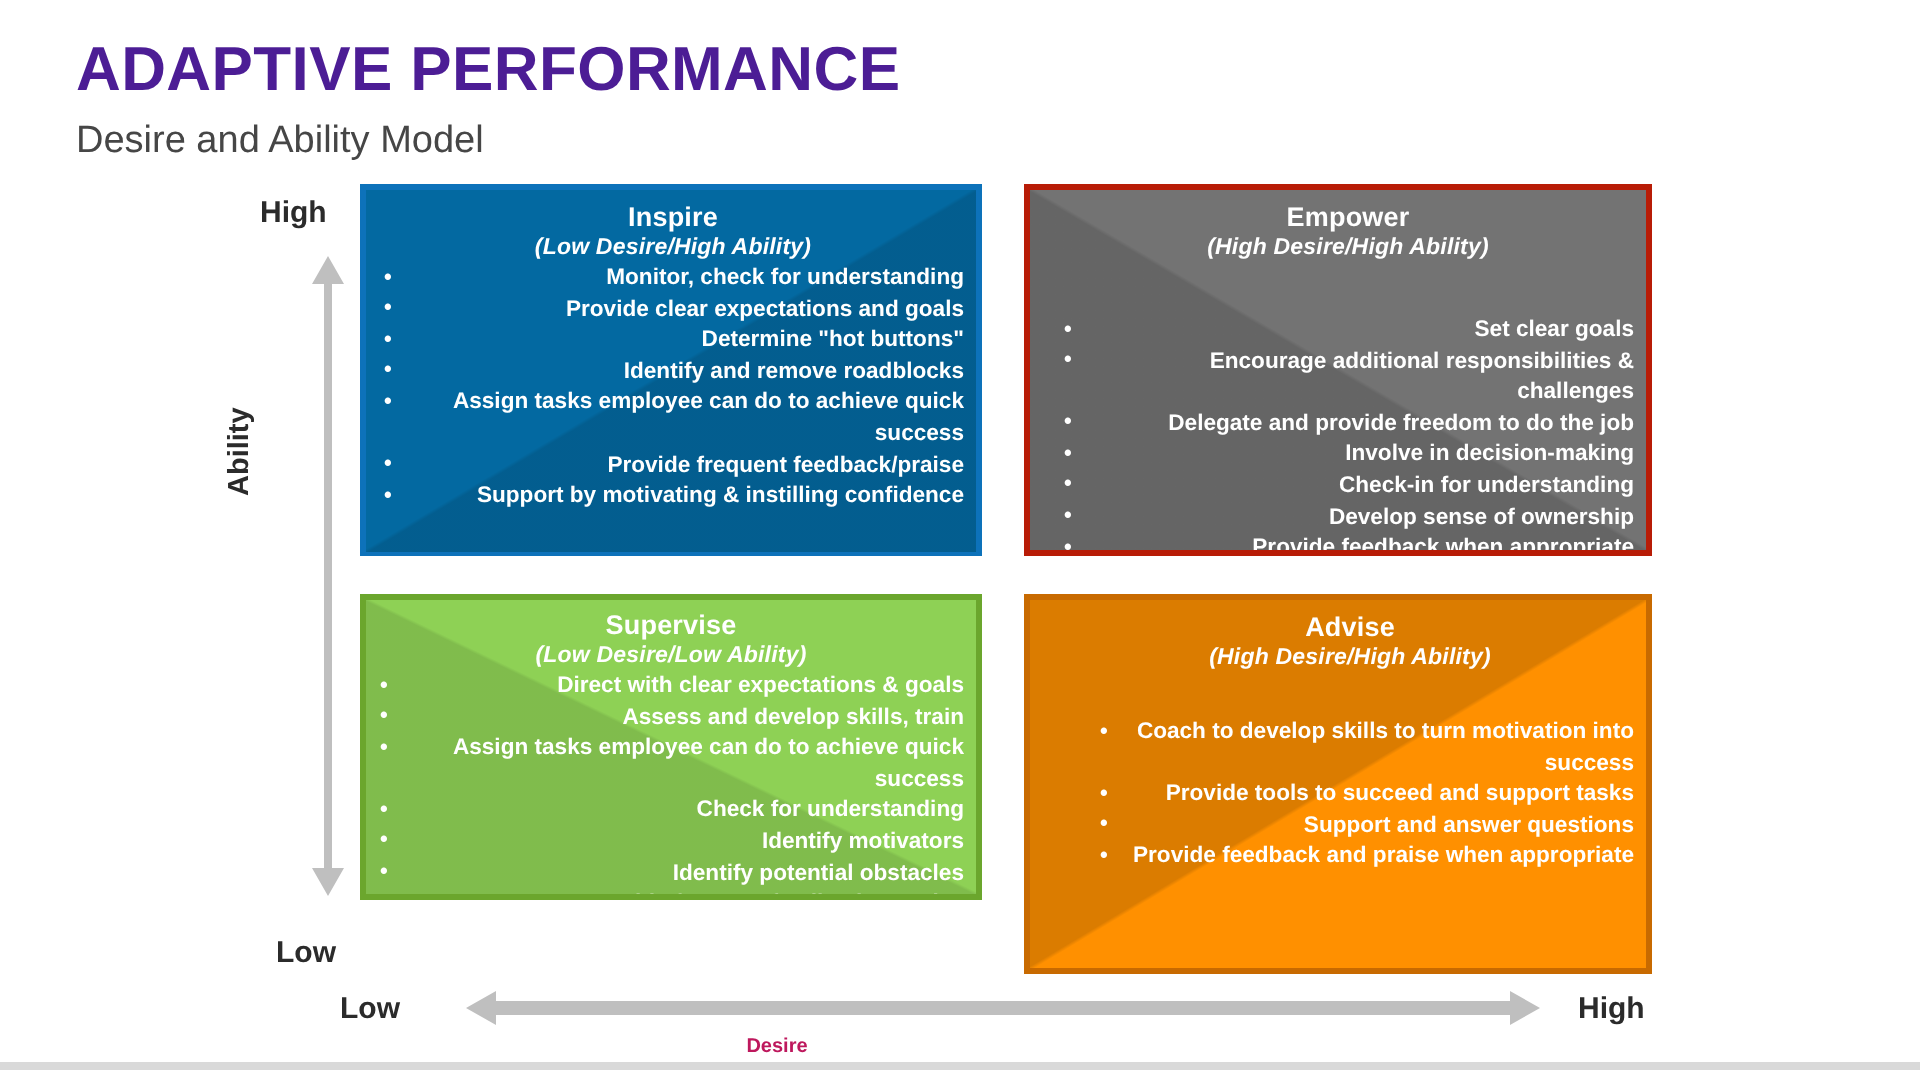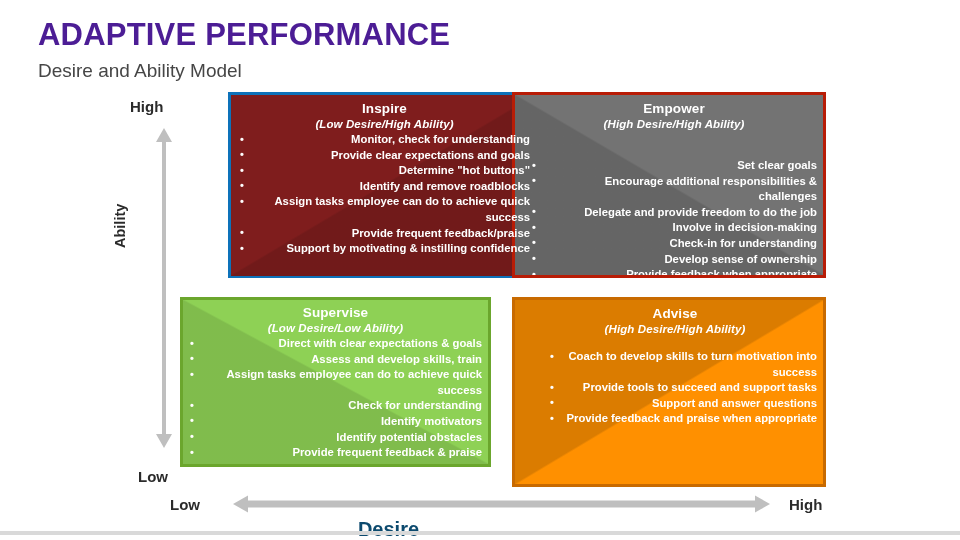--- a/index.html
+++ b/index.html
@@ -49,67 +49,67 @@
     text-align:right;
   }
   ul.q-list li::before {
     content:"\2022";
     position:absolute; left:1px; top:-0.5px;
     font-size:11px; line-height:15.6px;
   }
 
   
   #q-inspire { left:180px; top:92px; width:311px; height:186px;
-               background:#7f1d1d; border:3px solid #0d72ba; border-bottom-width:2px;margin-left:48px; }
+               background:#0369a1; border:3px solid #0d72ba; border-bottom-width:2px; }
   #q-inspire .shade { background:linear-gradient(to bottom right,
       rgba(0,0,0,0) 0%, rgba(0,0,0,0) 49.6%, rgba(0,0,0,0.11) 50.2%, rgba(0,0,0,0.11) 100%); }
   #q-inspire .inner { padding:6px 6px 0 8px; }
 
   
   #q-empower { left:512px; top:92px; width:314px; height:186px;
                background:#737373; border:3px solid #b81c06; }
   #q-empower .shade { background:linear-gradient(to bottom left,
       rgba(0,0,0,0) 0%, rgba(0,0,0,0) 49.6%, rgba(0,0,0,0.12) 50.2%, rgba(0,0,0,0.12) 100%); }
   #q-empower .inner { padding:6px 6px 0 16px; }
 
   
-  #q-supervise { left:180px; top:297px; width:311px; height:170px;
+  #q-supervise { left:180px; top:297px; width:311px; height:153px;
                  background:#8ed155; border:3px solid #6ba62d; }
   #q-supervise .shade { background:linear-gradient(to bottom left,
       rgba(0,0,0,0) 0%, rgba(0,0,0,0) 49.6%, rgba(0,0,0,0.10) 50.2%, rgba(0,0,0,0.10) 100%); }
   #q-supervise .inner { padding:5px 6px 0 6px; }
 
   
   #q-advise { left:512px; top:297px; width:314px; height:190px;
               background:#ff9000; border:3px solid #c86a00; }
   #q-advise .shade { background:linear-gradient(to bottom right,
       rgba(0,0,0,0) 0%, rgba(0,0,0,0) 49.6%, rgba(0,0,0,0.14) 50.2%, rgba(0,0,0,0.14) 100%);
       transform:scaleX(-1) scaleY(-1); }
   #q-advise .inner { padding:6px 6px 0 18px; }
-  #q-advise ul.q-list { margin-top:12px; padding-left:16px; }
+  #q-advise ul.q-list { margin-top:22px; padding-left:16px; }
 
   
   .axis-word {
     position:absolute; font-size:15px; font-weight:bold; color:#2b2b2b;
     white-space:nowrap;
   }
   #lbl-high-y { left:130px; top:98px; }
   #lbl-low-y  { left:138px; top:468px; }
   #lbl-low-x  { left:170px; top:496px; }
   #lbl-high-x { left:789px; top:496px; }
 
   #lbl-ability {
     position:absolute; left:112px; top:248px;
     font-size:14.5px; font-weight:bold; color:#2b2b2b;
     transform:rotate(-90deg); transform-origin:left top;
     white-space:nowrap;
   }
   #lbl-desire {
     position:absolute; left:0; top:518px; width:777px;
-    text-align:center; font-size:20px; font-weight:bold; color:#0c4a6e;
+    text-align:center; font-size:10px; font-weight:bold; color:#be185d;
   }
 
   .arrow-v { position:absolute; left:155px; top:128px; width:18px; height:320px; }
   .arrow-h { position:absolute; left:233px; top:494px; width:537px; height:20px; }
 
   .hrule { position:absolute; left:0; top:531px; width:960px; height:4px;
            background:#d9d9d9; }
 </style>
 </head>
 <body>

